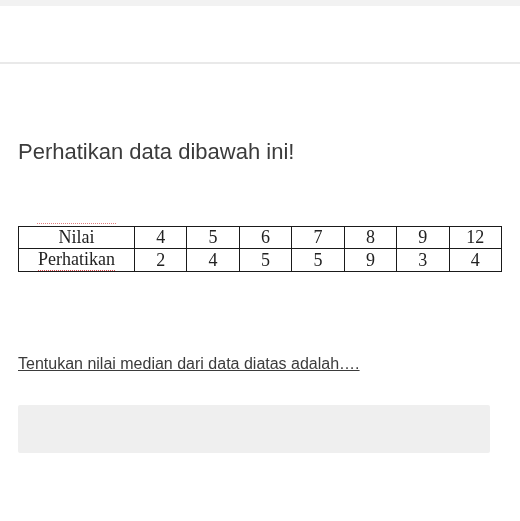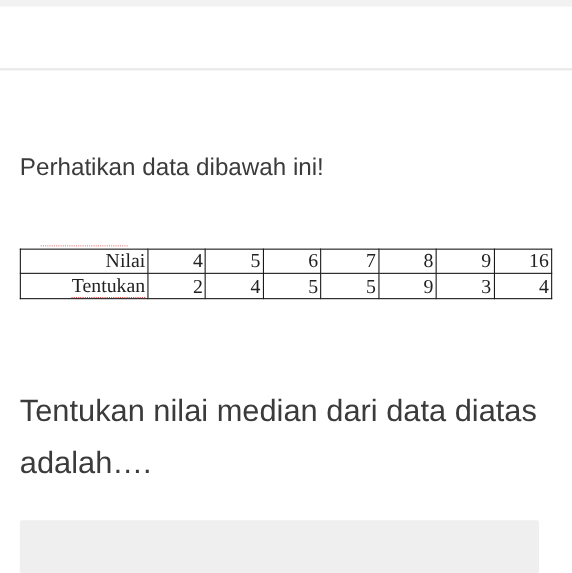--- a/index.html
+++ b/index.html
@@ -42,21 +42,21 @@
     width: 100%;
     font-family: "Times New Roman", Times, serif;
     font-size: 18px;
     color: #222;
     table-layout: fixed;
   }
   table.freq col.hdr { width: 24%; }
   table.freq col.val { width: 10.85%; }
   table.freq td {
     border: 1px solid #1a1a1a;
-    text-align: right;
+    text-align: center;
     padding: 0 2px;
     height: 22px;
     line-height: 20px;
     white-space: nowrap;
   }
   table.freq td.row-label {
     position: relative;
   }
   
   table.freq td.row-label span.lbl::after {
@@ -68,24 +68,25 @@
     border-top: 1px dotted #d74a4a;
     opacity: 0.7;
   }
   table.freq td.row-label span.under {
     display: inline-block;
     border-bottom: 1px dotted #d74a4a;
     padding-bottom: 1px;
     text-decoration: none;
   }
   .prompt2 {
-    font-size: 28px;
+    font-size: 16px;
     line-height: 1.7;
     margin: 78px 0 0 0;
     color: #3b3b3b;
+    text-decoration: underline;
   }
   .answer-box {
     margin: 28px 0 0 0;
     width: 472px;
     height: 48px;
     background: #efefef;
     border: none;
     border-radius: 2px;
     padding: 12px 14px;
     font-size: 18px;
@@ -117,25 +118,25 @@
           <tr>
         <td class="row-label">
           <span class="lbl">Nilai</span>
         </td>
         <td>4</td>
         <td>5</td>
         <td>6</td>
         <td>7</td>
         <td>8</td>
         <td>9</td>
-        <td>16</td>
+        <td>12</td>
       </tr>
       <tr>
         <td class="row-label">
-          <span class="under">Tentukan</span>
+          <span class="under">Perhatikan</span>
         </td>
         <td>2</td>
         <td>4</td>
         <td>5</td>
         <td>5</td>
         <td>9</td>
         <td>3</td>
         <td>4</td>
       </tr>
     </tbody>

